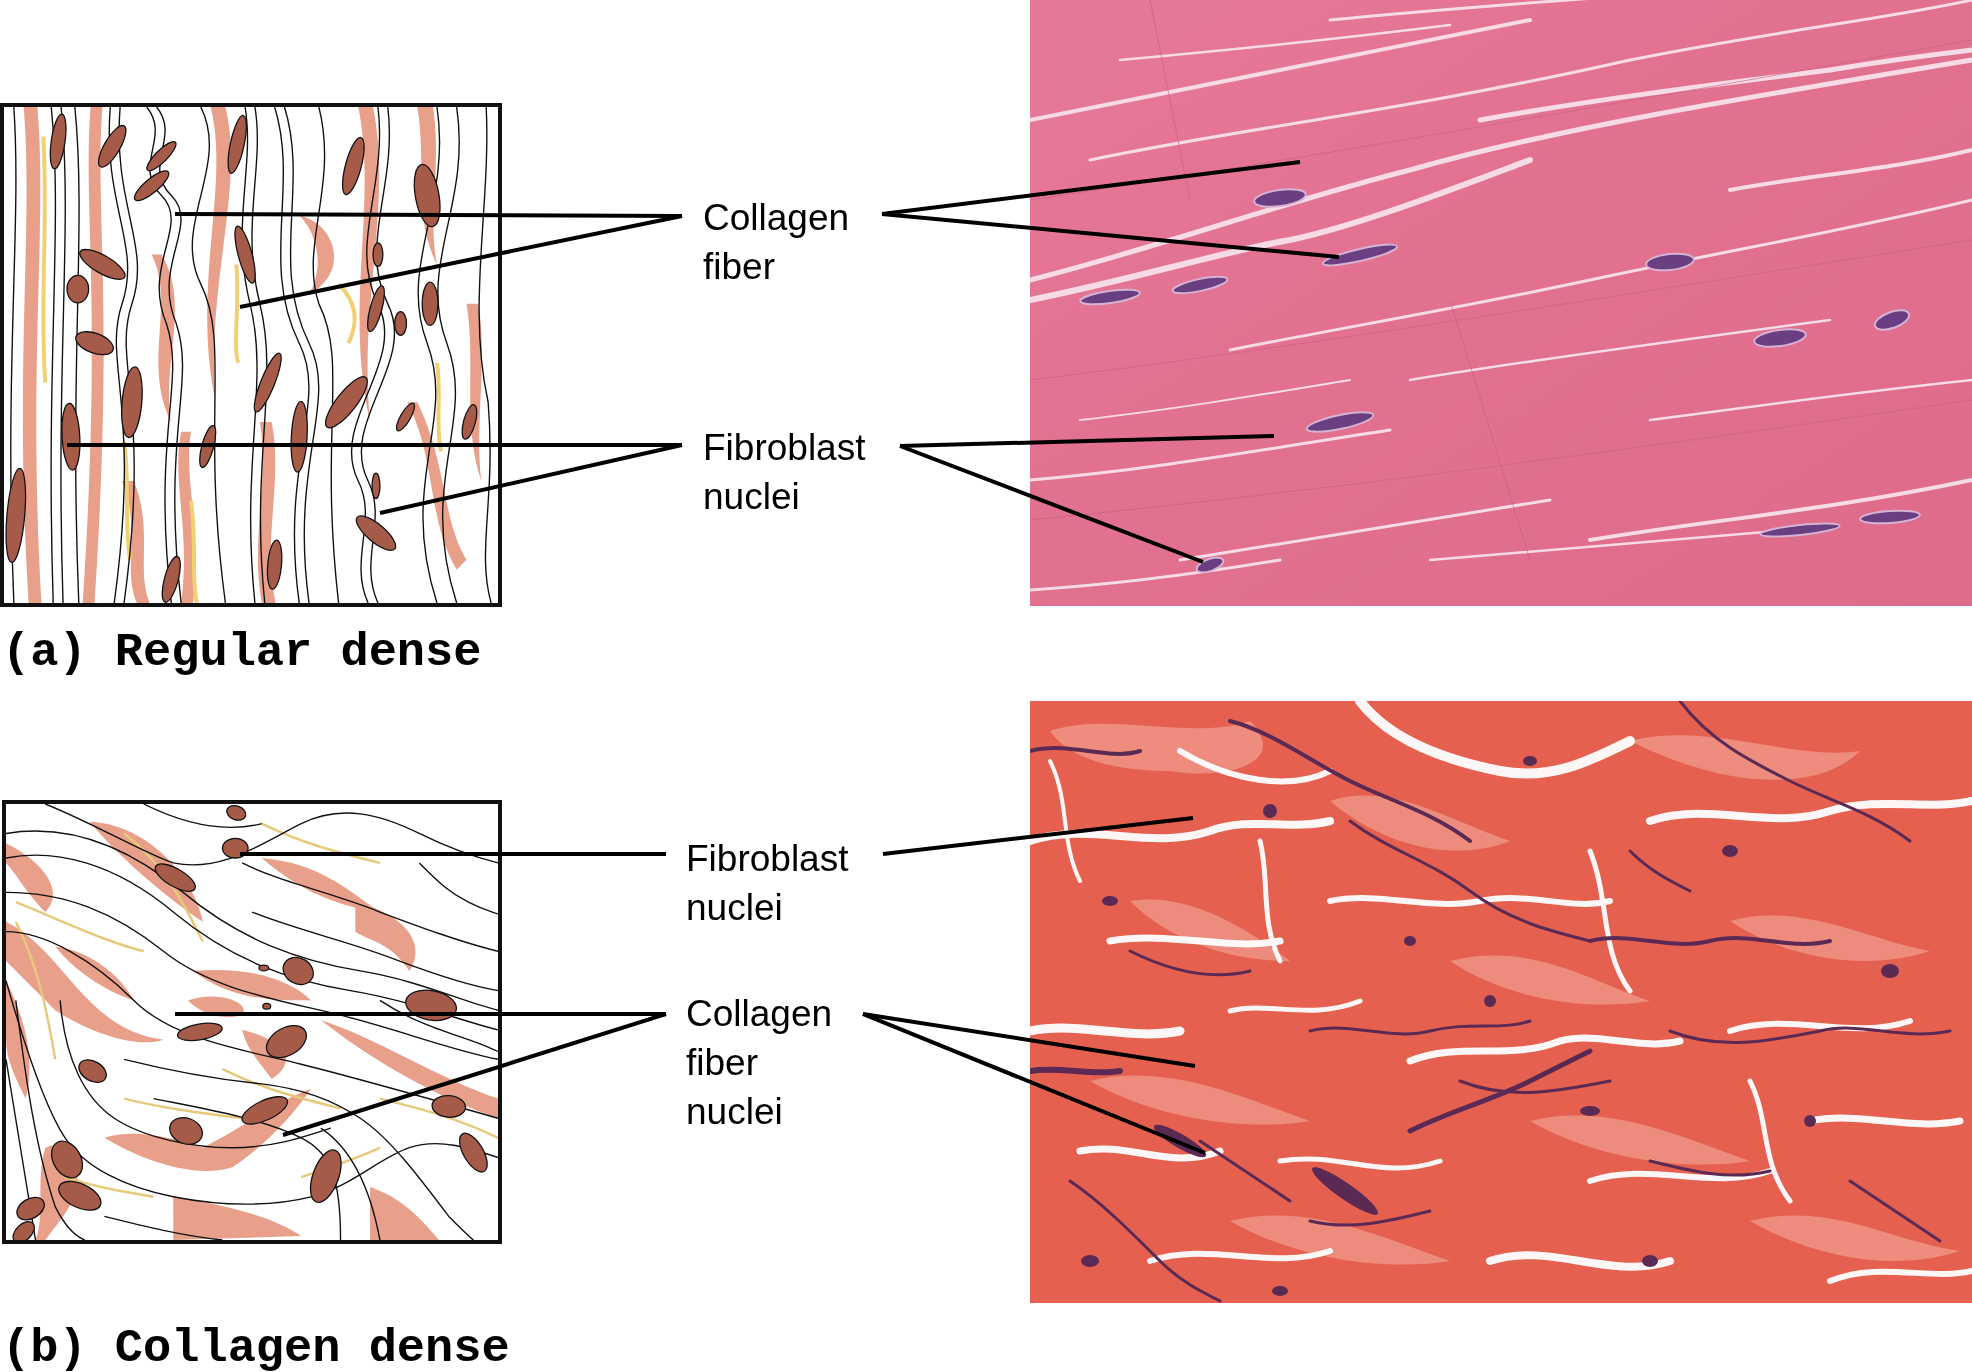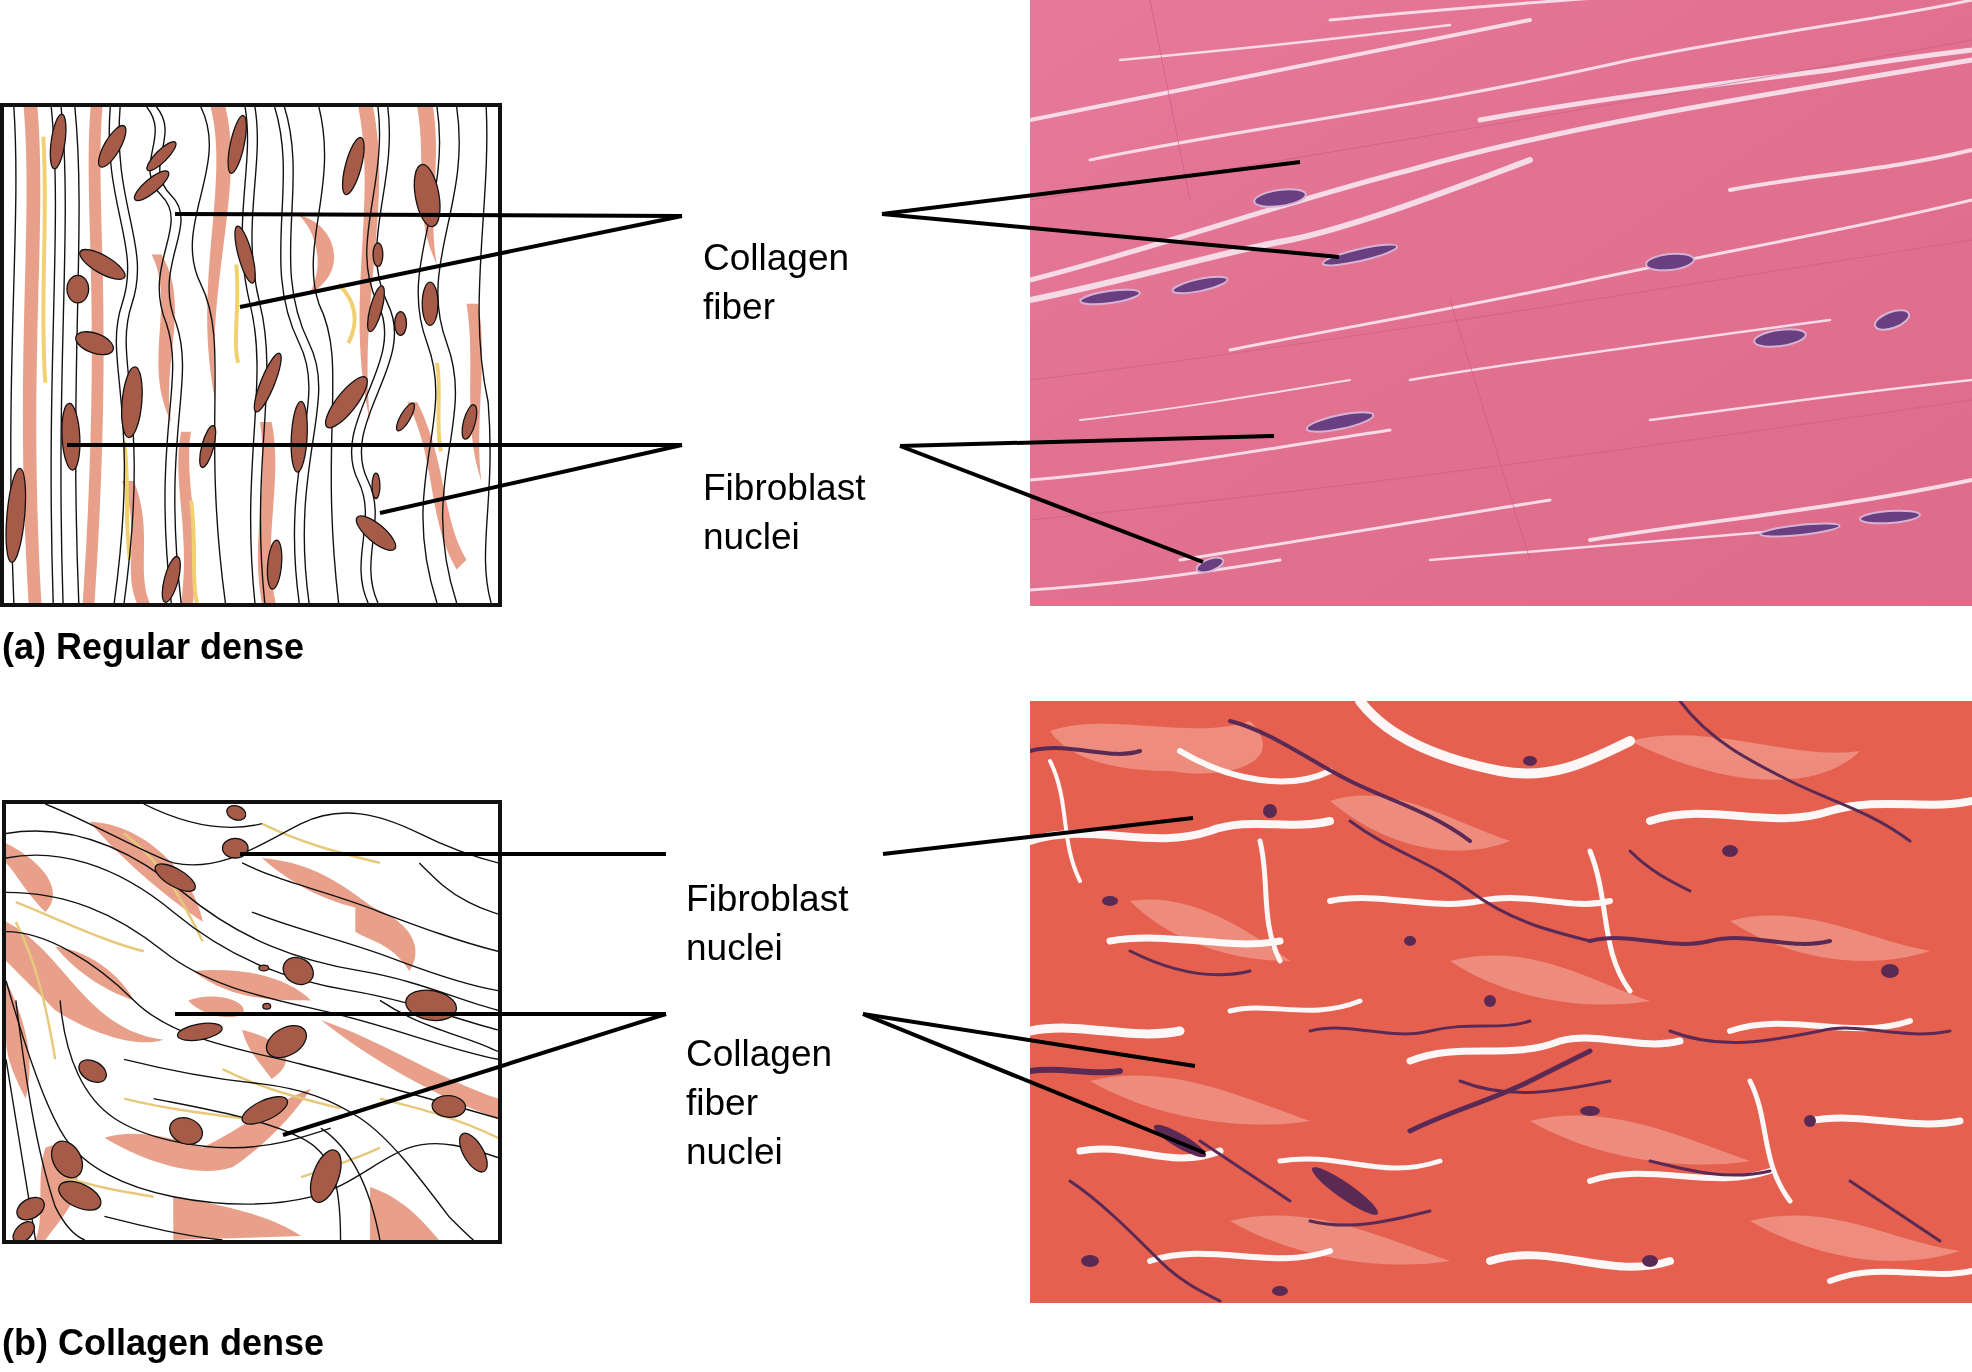--- a/index.html
+++ b/index.html
@@ -1,22 +1,22 @@
 <!DOCTYPE html>
 <html><head>
 <meta charset="utf-8">
 <style>
   html, body { margin:0; padding:0; background:#ffffff; }
   body { width:1972px; height:1372px; position:relative; overflow:hidden;
          font-family:"Liberation Sans", sans-serif; color:#000; }
   .drawing { position:absolute; box-sizing:border-box; border:4px solid #111; background:#fff; overflow:hidden; }
   .drawing svg, .photo svg { position:absolute; left:0; top:0; width:100%; height:100%; }
   .photo { position:absolute; overflow:hidden; }
-  .label { position:absolute; font-size:37px; line-height:49px; white-space:nowrap;margin-top:40px; }
-  .caption { position:absolute; font-size:36px; font-weight:bold; white-space:nowrap; }
+  .label { position:absolute; font-size:37px; line-height:49px; white-space:nowrap; }
+  .caption { position:absolute; font-size:47px; font-weight:bold; white-space:nowrap;font-family:Liberation Mono, monospace; }
   #leaders { position:absolute; left:0; top:0; width:1972px; height:1372px; pointer-events:none; }
 </style>
 </head>
 <body>
 
 <div class="drawing" style="left:0; top:103px; width:502px; height:504px;">
   <svg viewBox="0 0 502 504" preserveAspectRatio="none">
     <g fill="#e8a08a">
       <path d="M20 0 C30 120 10 260 25 504 L38 504 C24 260 44 120 34 0Z"></path>
       <path d="M88 0 C80 100 100 200 80 504 L92 504 C112 200 92 100 100 0Z"></path>

